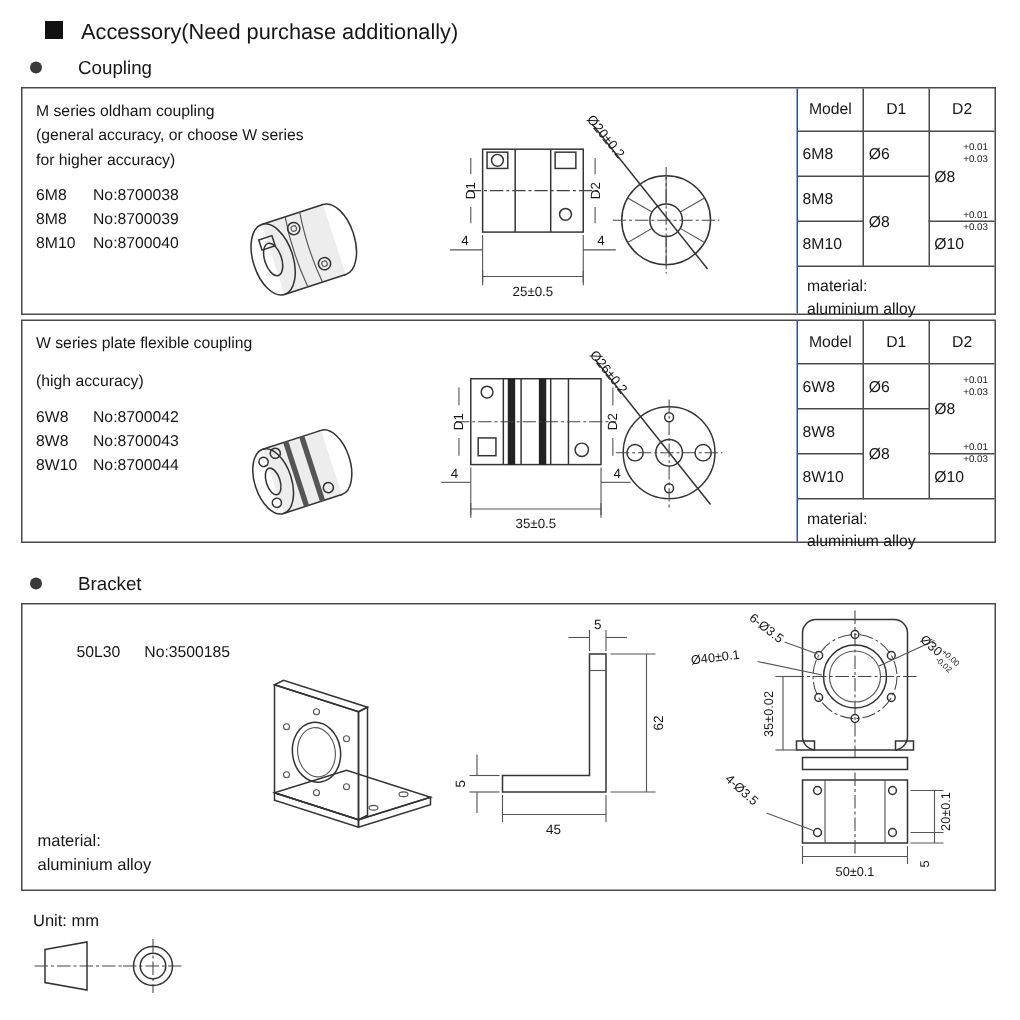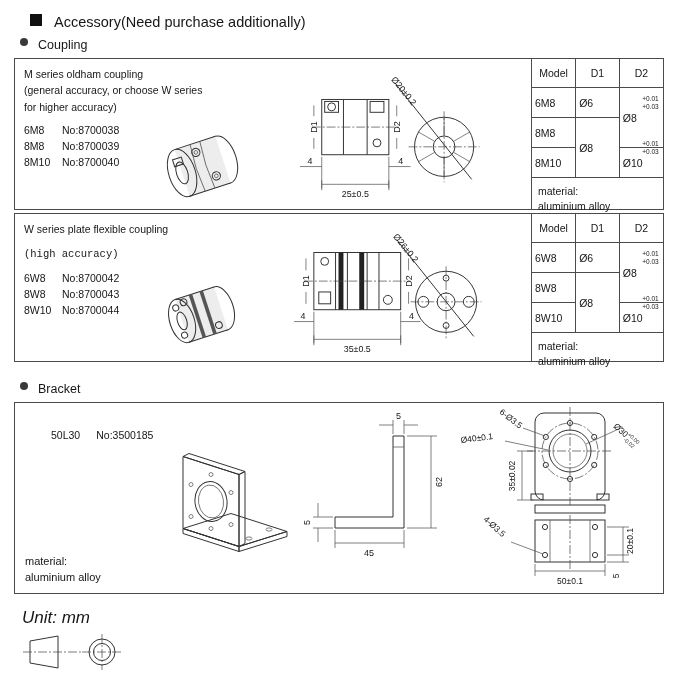--- a/index.html
+++ b/index.html
@@ -1,30 +1,30 @@
 <!DOCTYPE html>
 <html><head>
 <meta charset="utf-8">
 <style>
   html,body { margin:0; padding:0; background:#fff; }
   body { width:680px; height:680px; font-family:"Liberation Sans", sans-serif; color:#161616; position:relative; }
   .page { padding:8px 0 0 0; }
 
   .hdr { display:flex; align-items:flex-start; gap:12px; margin:6px 0 4px 30px; font-size:14.5px; }
   .sq { width:12px; height:12px; background:#111; flex:0 0 auto; }
-  .bullet-row { display:flex; gap:10px; margin:8px 0 6px 20px; font-size:12.5px; }
+  .bullet-row { display:flex; align-items:center; gap:24px; margin:8px 0 6px 20px; font-size:12.5px; }
   .dot { width:8px; height:8px; border-radius:50%; background:#3a3a3a; flex:0 0 auto; }
 
   .box { border:1px solid #4a4a4a; margin-left:14px; width:650px; background:#fff; box-sizing:border-box; display:flex; }
   .cbox { height:152px; }
   .cbox + .cbox { margin-top:3px; height:149px; }
 
   .box-left { width:252px; padding:7px 0 0 9px; box-sizing:border-box; }
   .title-line { font-size:10.5px; line-height:1.55; white-space:nowrap; }
-  .t-gap { margin-top:9px;font-family:Liberation Mono, monospace; }
+  .t-gap { margin-top:9px; }
   .left-lower { display:flex; margin-top:5px; }
   .models { width:124px; font-size:10.5px; }
   .model-row { display:flex; margin-top:4px; }
   .model-name { width:38px; }
   .pic { width:112px; height:92px; }
   .pic svg { width:112px; height:92px; }
 
   .box-draw { flex:1; position:relative; }
   .box-draw svg { position:absolute; left:2px; top:1px; width:216px; height:148px; }
 
@@ -44,21 +44,21 @@
   .stack { display:inline-flex; flex-direction:column; font-size:6.5px; line-height:1.1; margin-left:1px; }
 
   .bbox { height:192px; position:relative; display:block; }
   .bk-id { position:absolute; left:36px; top:26px; font-size:10.5px; display:flex; gap:16px; }
   .bk-mat { position:absolute; left:10px; bottom:7px; font-size:11px; line-height:1.45; }
   .iso { position:absolute; left:138px; top:38px; width:142px; height:128px; }
   .lside { position:absolute; left:282px; top:6px; width:172px; height:152px; }
   .bfront { position:absolute; left:438px; top:2px; width:208px; height:100px; }
   .bbottom { position:absolute; left:438px; top:101px; width:208px; height:88px; }
 
-  .unit-row { margin:14px 0 4px 22px; font-size:17px;font-style:italic; }
+  .unit-row { margin:14px 0 4px 22px; font-size:11px; }
   .proj { margin-left:20px; width:112px; height:46px; }
 
   svg { overflow:visible; }
   svg text { font-family:"Liberation Sans","DejaVu Sans",sans-serif; fill:#161616; }
   .ln { stroke:#333; fill:none; stroke-width:1; }
   .lt { stroke:#555; fill:none; stroke-width:0.75; }
   .cl { stroke:#444; fill:none; stroke-width:0.7; stroke-dasharray:9 2 2 2; }
   .dim { font-size:9px; }
   .dims { font-size:8.5px; }
 </style>

